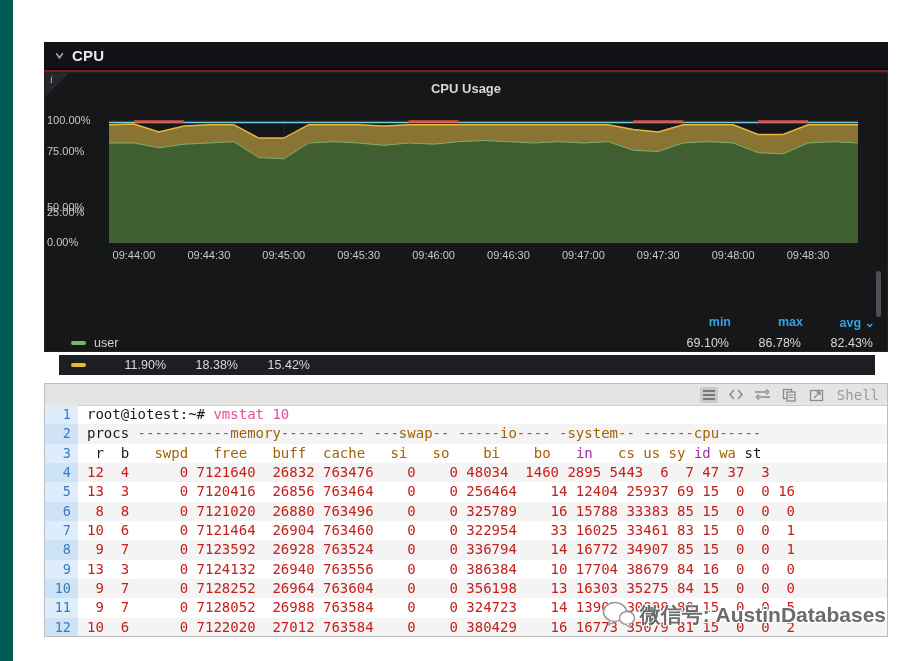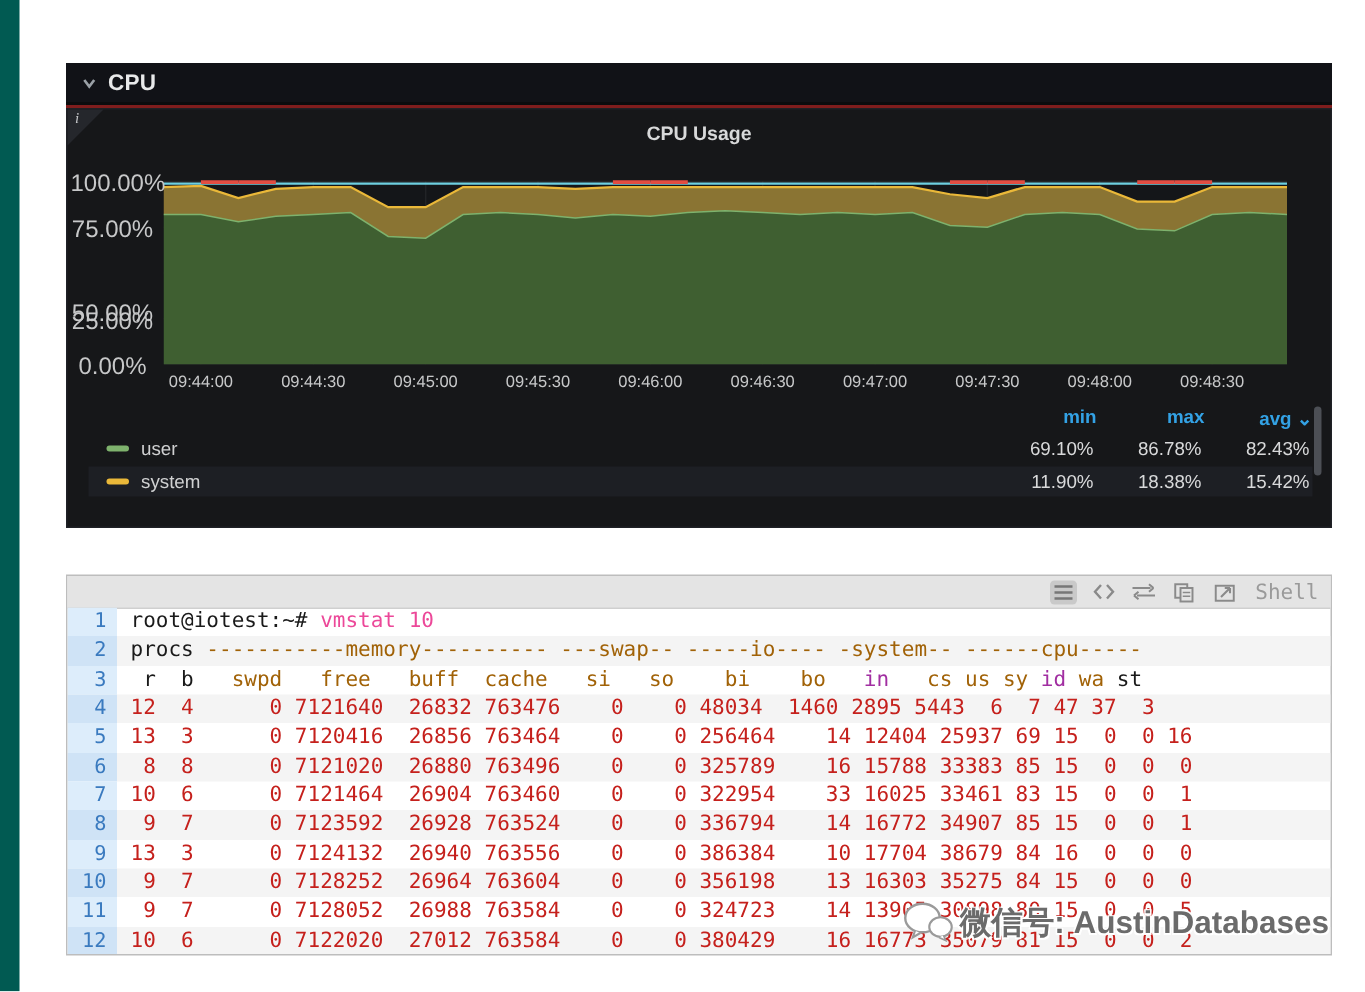--- a/index.html
+++ b/index.html
@@ -18,26 +18,26 @@
          border:1px solid #1f2126;box-sizing:border-box;}
   #panel-title{position:absolute;left:0;top:8px;width:100%;text-align:center;color:#d8d9da;
                font-size:13px;font-weight:bold;}
   #info-corner{position:absolute;left:0;top:0;width:0;height:0;
                border-top:24px solid #25272c;border-right:24px solid transparent;}
   #info-corner span{position:absolute;left:5px;top:-23px;color:#c3c5c8;font-size:10px;
                     font-family:"Liberation Serif",serif;font-style:italic;}
   
   #plot-wrap{position:absolute;left:64px;top:46px;width:749px;height:124px;}
   #plot-svg{position:absolute;left:0;top:0;}
-  .ylabel{position:absolute;right:753px;width:60px;text-align:center;color:#c7c8c9;font-size:16px;}
+  .ylabel{position:absolute;right:753px;width:60px;text-align:left;color:#c7c8c9;font-size:11px;}
   .xlabel{position:absolute;top:130px;width:70px;margin-left:-35px;text-align:center;
           color:#c7c8c9;font-size:11px;}
   
   #legend{position:absolute;left:14px;top:196px;width:816px;}
-  .leg-hdr{display:flex;justify-content:flex-end;height:18px;align-items:center;}
+  .leg-hdr{display:flex;justify-content:flex-end;height:18px;align-items:center;margin-top:44px;}
   .leg-hdr .stat-col{width:72px;text-align:right;color:#33a2e5;font-size:12.5px;font-weight:bold;}
   .leg-row{display:flex;align-items:center;height:20px;margin-top:2px;padding:0 2px;}
   .leg-row.alt{background:#1d1f24;}
   .swatch{width:15px;height:4px;border-radius:2px;margin:0 8px 0 10px;}
   .leg-label{color:#d0d1d2;font-size:12.5px;flex:1;}
   .leg-row .stat{width:72px;text-align:right;color:#d8d9da;font-size:12.5px;}
   #legend-clip{height:7px;overflow:hidden;margin-top:4px;display:flex;justify-content:flex-end;opacity:.55;}
   #legend-clip .stub{width:72px;text-align:right;color:#9fa3a8;font-size:12.5px;}
   #legend-scrollbar{position:absolute;right:6px;top:198px;width:5px;height:46px;background:#4c4f55;border-radius:3px;}
 
@@ -149,21 +149,20 @@
         <div id="legend-rows">
             <div class="leg-row">
               <span class="swatch" style="background: rgb(126, 178, 109);"></span>
               <span class="leg-label">user</span>
               <span class="stat">69.10%</span>
               <span class="stat">86.78%</span>
               <span class="stat">82.43%</span>
             </div>
             <div class="leg-row alt">
               <span class="swatch" style="background: rgb(234, 184, 57);"></span>
-              <span class="leg-label">system</span>
               <span class="stat">11.90%</span>
               <span class="stat">18.38%</span>
               <span class="stat">15.42%</span>
             </div>
           </div>
         <div id="legend-clip">
           <div class="stub">- ---</div>
             <div class="stub">- ---</div>
             <div class="stub">- ---</div>
         </div>

